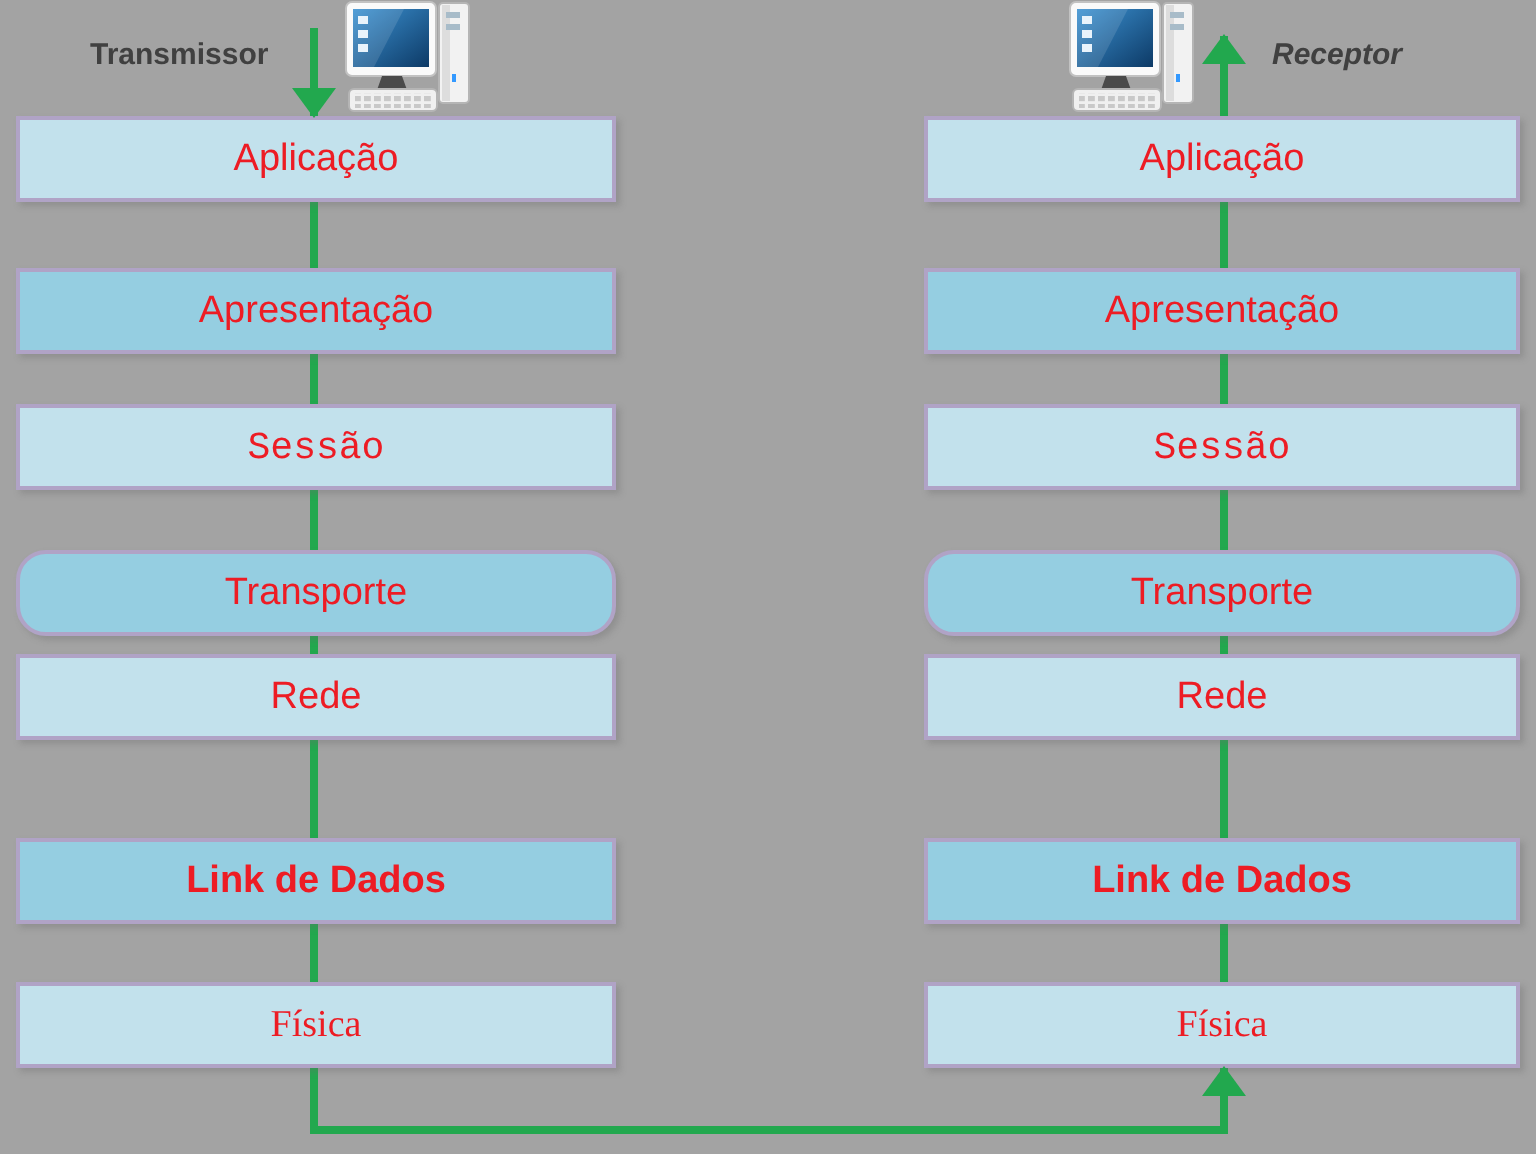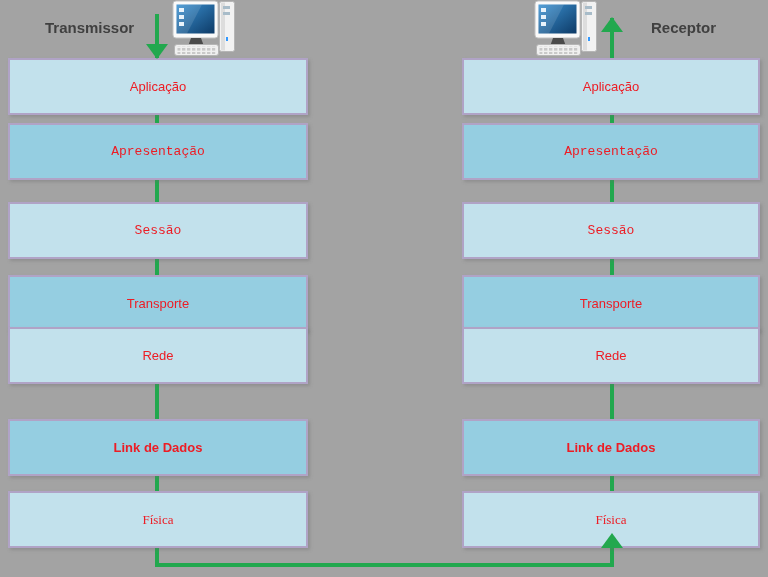--- a/index.html
+++ b/index.html
@@ -25,39 +25,39 @@
     border-left:11px solid transparent;border-right:11px solid transparent;
     border-bottom:15px solid #22a84e;
   }
   .ah-up-bottomright{
     left:601px;top:533px;
     border-left:11px solid transparent;border-right:11px solid transparent;
     border-bottom:15px solid #22a84e;
   }
   
   .layer-box{
-    position:absolute;height:57px;box-sizing:border-box;
+    position:absolute;height:43px;box-sizing:border-box;
     border:2px solid #b0a3c6;
     display:flex;align-items:center;justify-content:center;
-    font-size:13px;color:#ed1c24;z-index:2;
+    font-size:19px;color:#ed1c24;z-index:2;
     box-shadow:2px 2px 3px rgba(110,110,110,0.35);
   }
   .col-left .layer-box{left:8px;width:300px;}
   .col-right .layer-box{left:462px;width:298px;}
   .fill-light{background:#c2e1ec;}
   .fill-dark{background:#95cee1;}
-  .row0{top:58px;}.row1{top:123px;font-family:Liberation Mono, monospace;}.row2{top:202px;font-family:Liberation Mono, monospace;}
-  .row3{top:275px;}.row4{top:327px;}.row5{top:419px;font-weight:bold;}.row6{top:491px;font-family:Liberation Serif, serif;}
+  .row0{top:58px;}.row1{top:134px;}.row2{top:202px;font-family:Liberation Mono, monospace;}
+  .row3{top:275px;border-radius:15px;}.row4{top:327px;}.row5{top:419px;font-weight:bold;}.row6{top:491px;font-family:Liberation Serif, serif;}
   
   .diagram-label{
     position:absolute;font-weight:bold;font-size:15px;color:#404040;z-index:4;
     white-space:nowrap;
   }
   .lbl-trans{left:45px;top:19px;}
-  .lbl-recep{left:651px;top:19px;}
+  .lbl-recep{left:636px;top:19px;font-style:italic;}
   .lbl-bottom{left:155px;top:542px;width:459px;text-align:center;}
   
   .pc-icon{position:absolute;z-index:2;}
   .pc-icon.left{left:172px;top:0px;}
   .pc-icon.right{left:534px;top:0px;}
 </style>
 </head>
 <body>
 
 <div class="canvas">

